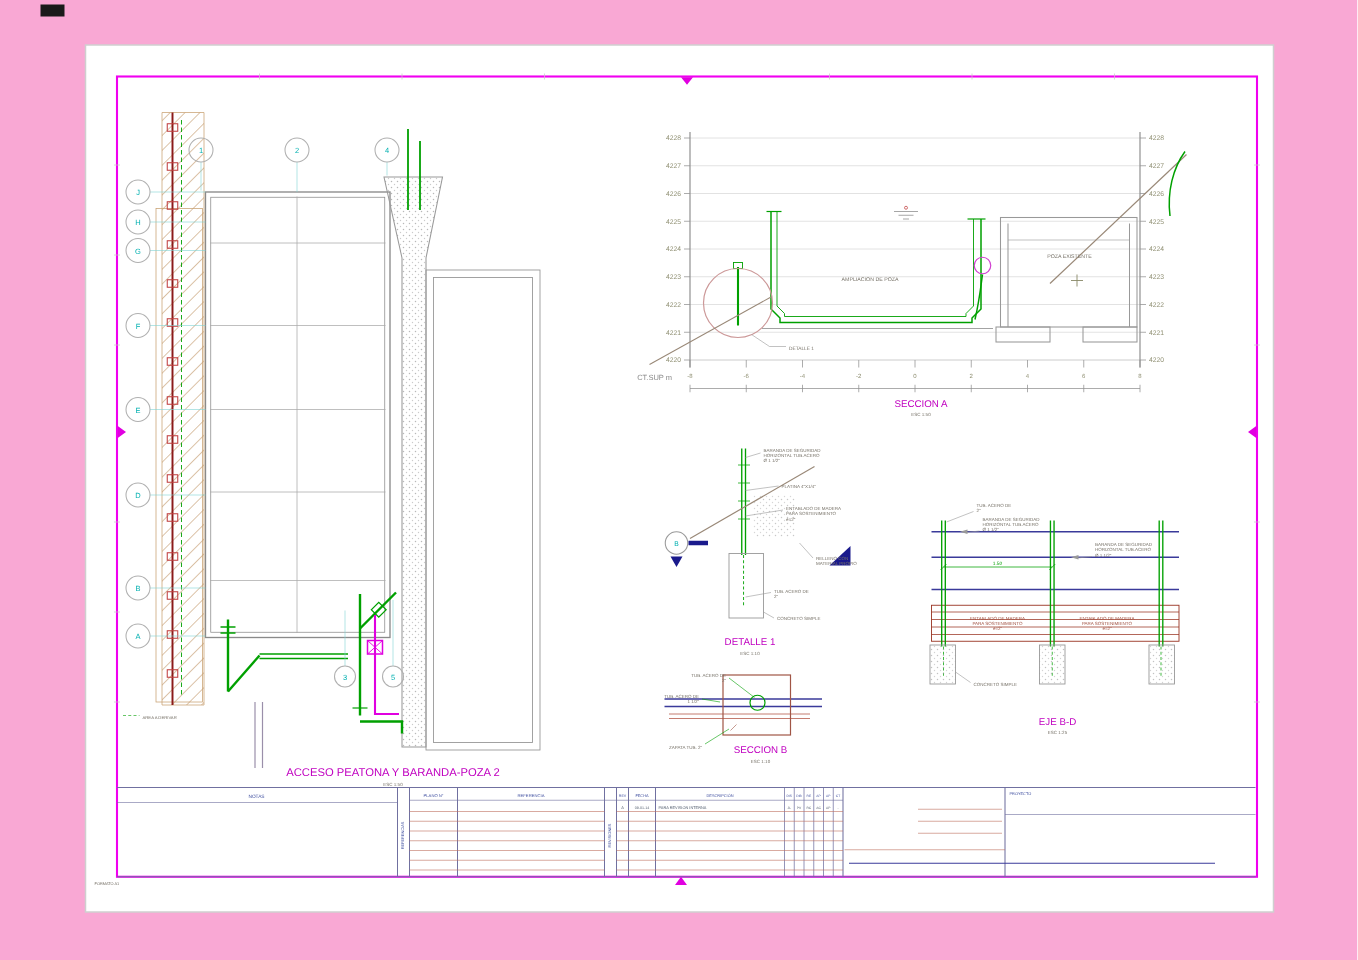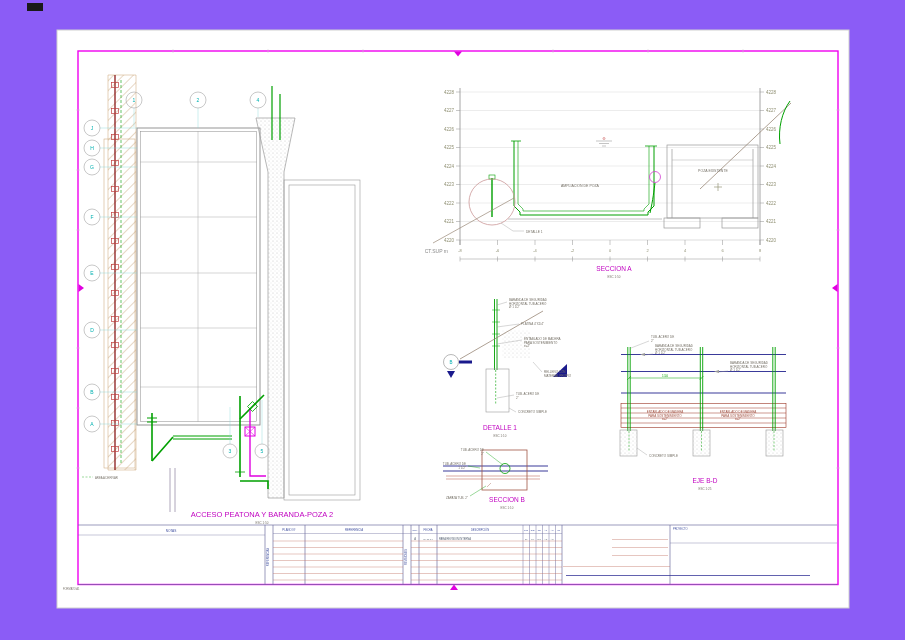--- a/index.html
+++ b/index.html
@@ -1,16 +1,16 @@
 <!DOCTYPE html>
 <html><head>
 <meta charset="utf-8">
 <style>
   html,body{margin:0;padding:0;background:#fff;}
-  .page{position:relative;width:905px;height:640px;background:#8b5cf6;overflow:hidden;
+  .page{position:relative;width:905px;height:640px;background:#f9a8d4;overflow:hidden;
         font-family:"Liberation Sans", sans-serif;}
   svg text{font-family:"Liberation Sans", sans-serif;}
   .t-mag{fill:#c000c0;}
   .t-gray{fill:#777268;}
   .t-cyan{fill:#00b0b0;}
   .t-blue{fill:#4050a0;}
   .t-olive{fill:#8f8f72;}
   .t-green{fill:#00a000;}
   .t-brown{fill:#a05040;}
 </style>

